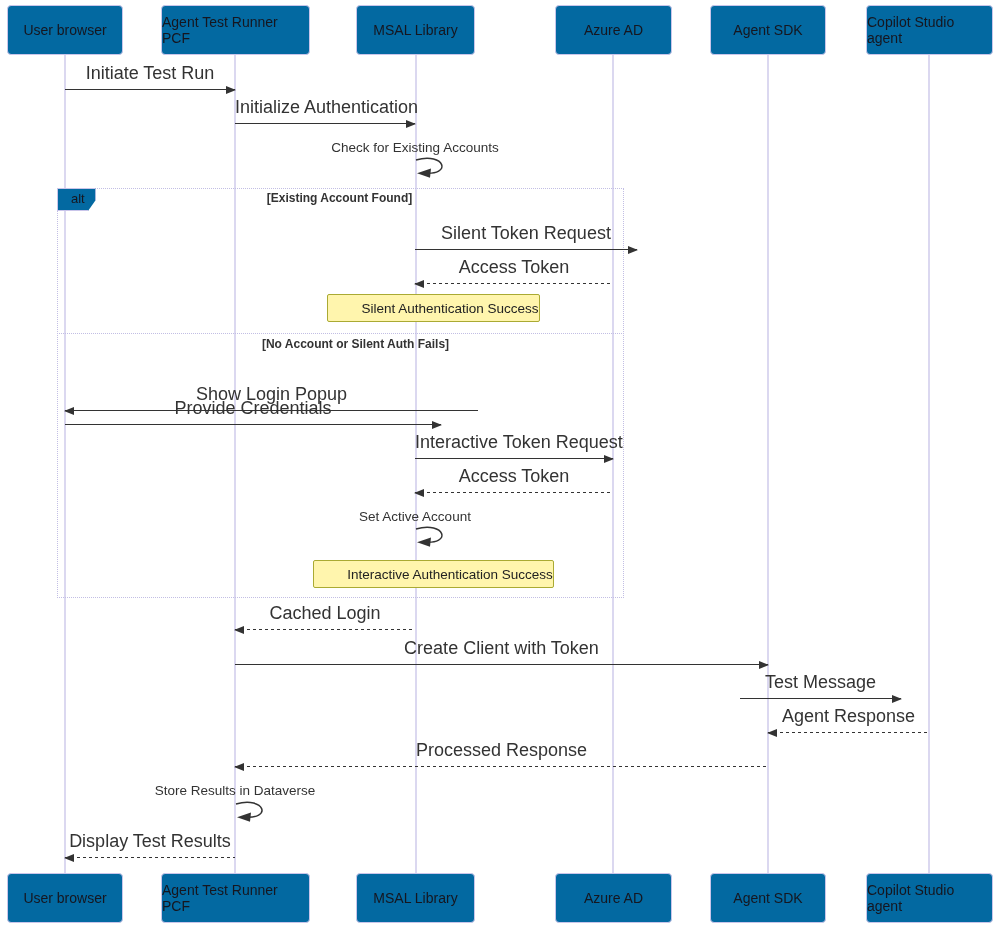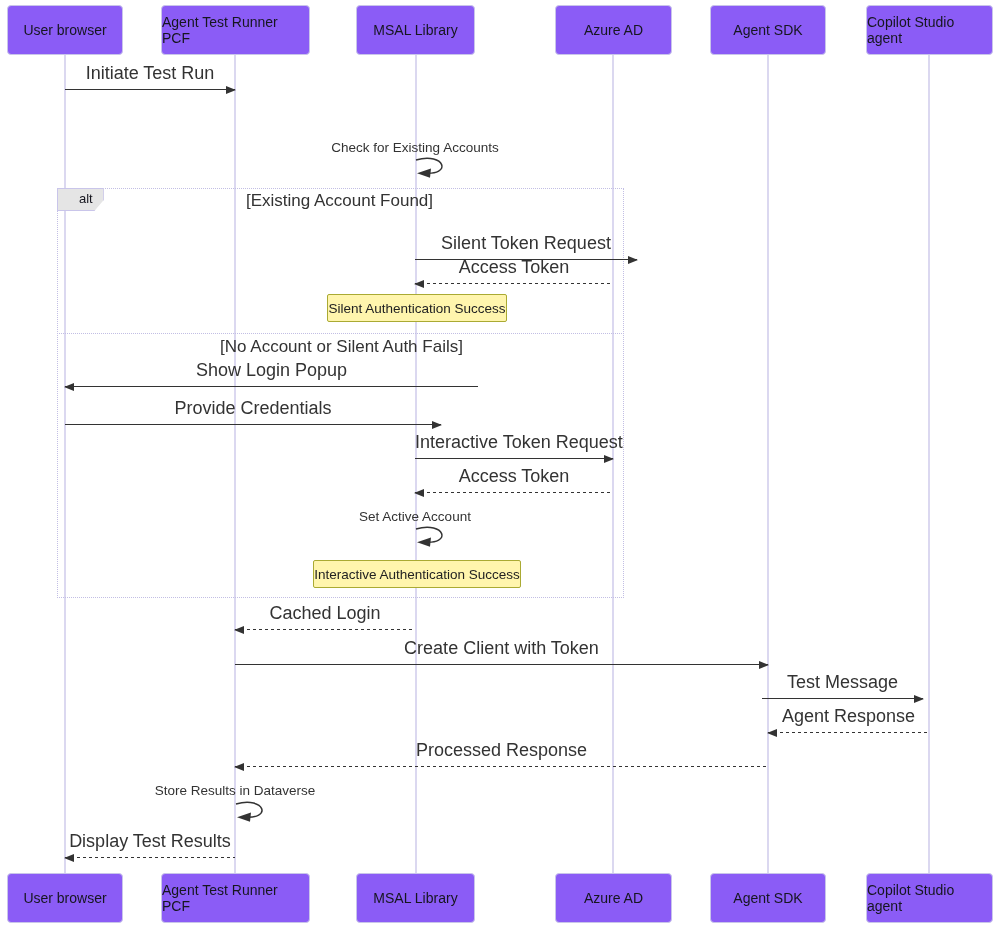--- a/index.html
+++ b/index.html
@@ -2,44 +2,44 @@
 <html><head>
 <meta charset="utf-8">
 <style>
   html,body{margin:0;padding:0;background:#fff;}
   .canvas{
     position:relative;width:997px;height:931px;background:#ffffff;
     font-family:"Liberation Sans",sans-serif;color:#333;overflow:hidden;
   }
   .lifeline{position:absolute;top:55px;height:818px;width:2px;background:#DBD8F0;}
   .actor{
-    position:absolute;height:48px;background:#8b5cf6;border:1px solid #C9C5EA;
+    position:absolute;height:48px;background:#0369a1;border:1px solid #C9C5EA;
     border-radius:4px;display:flex;align-items:center;justify-content:center;
     font-size:14px;color:#16161f;z-index:3;
   }
   .msg{position:absolute;height:24px;font-size:18px;z-index:2;}
   .msg .lbl{position:absolute;left:0;right:0;bottom:6px;text-align:center;white-space:nowrap;}
   .msg .line{position:absolute;left:0;right:0;bottom:0;height:1.5px;background:#333;}
   .msg .line.dashed{background:repeating-linear-gradient(90deg,#333 0 3px,transparent 3px 6px);}
   .ah{position:absolute;bottom:-3.5px;width:0;height:0;border-top:4.5px solid transparent;border-bottom:4.5px solid transparent;}
   .ah.right{right:-1px;border-left:10px solid #333;}
   .ah.left{left:-1px;border-right:10px solid #333;}
   .selflabel{position:absolute;width:200px;text-align:center;font-size:13.5px;white-space:nowrap;z-index:2;}
   .selfloop{position:absolute;z-index:2;}
   .altframe{position:absolute;border:1px dotted #C2BEE4;z-index:1;}
   .altlabel{
-    position:absolute;background:#e5e5e5;border:1px solid #C9C5EA;font-size:13px;
-    color:#16161f;padding:2px 10px 4px 21px;z-index:2;
+    position:absolute;background:#0369a1;border:1px solid #C9C5EA;font-size:13px;
+    color:#16161f;padding:2px 10px 4px 13px;z-index:2;
     clip-path:polygon(0 0,100% 0,100% 52%,80% 100%,0 100%);
   }
-  .altcond{position:absolute;text-align:center;font-size:17px;white-space:nowrap;z-index:2;}
+  .altcond{position:absolute;text-align:center;font-size:12px;white-space:nowrap;z-index:2;font-weight:bold;}
   .divider{position:absolute;height:0;border-top:1px dotted #C2BEE4;z-index:1;}
   .note{
     position:absolute;background:#FFF5AD;border:1px solid #AAAA33;border-radius:2px;
-    display:flex;align-items:center;justify-content:center;font-size:13.5px;color:#222;z-index:2;
+    display:flex;align-items:center;justify-content:center;font-size:13.5px;color:#222;z-index:2;padding-left:33px;
   }
 </style>
 </head>
 <body>
 
 <div class="canvas">
 
   <div class="lifeline" style="left:64px"></div>
   <div class="lifeline" style="left:234px"></div>
   <div class="lifeline" style="left:415px"></div>
@@ -51,53 +51,59 @@
   <div class="actor" style="left:161px;top:5px;width:147px">Agent Test Runner PCF</div>
   <div class="actor" style="left:356px;top:5px;width:117px">MSAL Library</div>
   <div class="actor" style="left:555px;top:5px;width:115px">Azure AD</div>
   <div class="actor" style="left:710px;top:5px;width:114px">Agent SDK</div>
   <div class="actor" style="left:866px;top:5px;width:125px">Copilot Studio agent</div>
 
   <div class="altframe" style="left:57px;top:188px;width:565px;height:408px"></div>
   <div class="altlabel" style="left:57px;top:188px">alt</div>
   <div class="altcond" style="left:57px;top:191px;width:565px">[Existing Account Found]</div>
   <div class="divider" style="left:57px;top:333px;width:565px"></div>
-  <div class="altcond" style="left:59px;top:337px;width:565px">[No Account or Silent Auth Fails]</div>
+  <div class="altcond" style="left:73px;top:337px;width:565px">[No Account or Silent Auth Fails]</div>
 
   <div class="msg" style="left:65px;top:66px;width:170px">
     <div class="lbl">Initiate Test Run</div>
     <div class="line">
         <div class="ah right"></div>
       </div>
   </div>
 
+  <div class="msg" style="left:235px;top:100px;width:180px">
+    <div class="lbl">Initialize Authentication</div>
+    <div class="line">
+        <div class="ah right"></div>
+      </div>
+  </div>
 
   <div class="selflabel" style="left:315px;top:140px">Check for Existing Accounts</div>
   <svg class="selfloop" style="left:415px;top:156px" width="42" height="26" viewBox="0 0 42 26">
     <path d="M1,4 C30,-4 38,20 8,17" fill="none" stroke="#333" stroke-width="1.5"></path>
     <polygon points="16,12.5 2,17.2 15,21.8" fill="#333"></polygon>
   </svg>
 
-  <div class="msg" style="left:415px;top:236px;width:222px">
+  <div class="msg" style="left:415px;top:226px;width:222px">
     <div class="lbl">Silent Token Request</div>
     <div class="line">
         <div class="ah right"></div>
       </div>
   </div>
 
   <div class="msg" style="left:415px;top:260px;width:198px">
     <div class="lbl">Access Token</div>
     <div class="line dashed">
         <div class="ah left"></div>
       </div>
   </div>
 
   <div class="note" style="left:327px;top:294px;width:178px;height:26px">Silent Authentication Success</div>
 
-  <div class="msg" style="left:65px;top:363px;width:413px">
+  <div class="msg" style="left:65px;top:387px;width:413px">
     <div class="lbl">Show Login Popup</div>
     <div class="line">
         <div class="ah left"></div>
       </div>
   </div>
 
   <div class="msg" style="left:65px;top:401px;width:376px">
     <div class="lbl">Provide Credentials</div>
     <div class="line">
         <div class="ah right"></div>
@@ -133,21 +139,21 @@
       </div>
   </div>
 
   <div class="msg" style="left:235px;top:641px;width:533px">
     <div class="lbl">Create Client with Token</div>
     <div class="line">
         <div class="ah right"></div>
       </div>
   </div>
 
-  <div class="msg" style="left:762px;top:675px;width:161px">
+  <div class="msg" style="left:740px;top:675px;width:161px">
     <div class="lbl">Test Message</div>
     <div class="line">
         <div class="ah right"></div>
       </div>
   </div>
 
   <div class="msg" style="left:768px;top:709px;width:161px">
     <div class="lbl">Agent Response</div>
     <div class="line dashed">
         <div class="ah left"></div>

